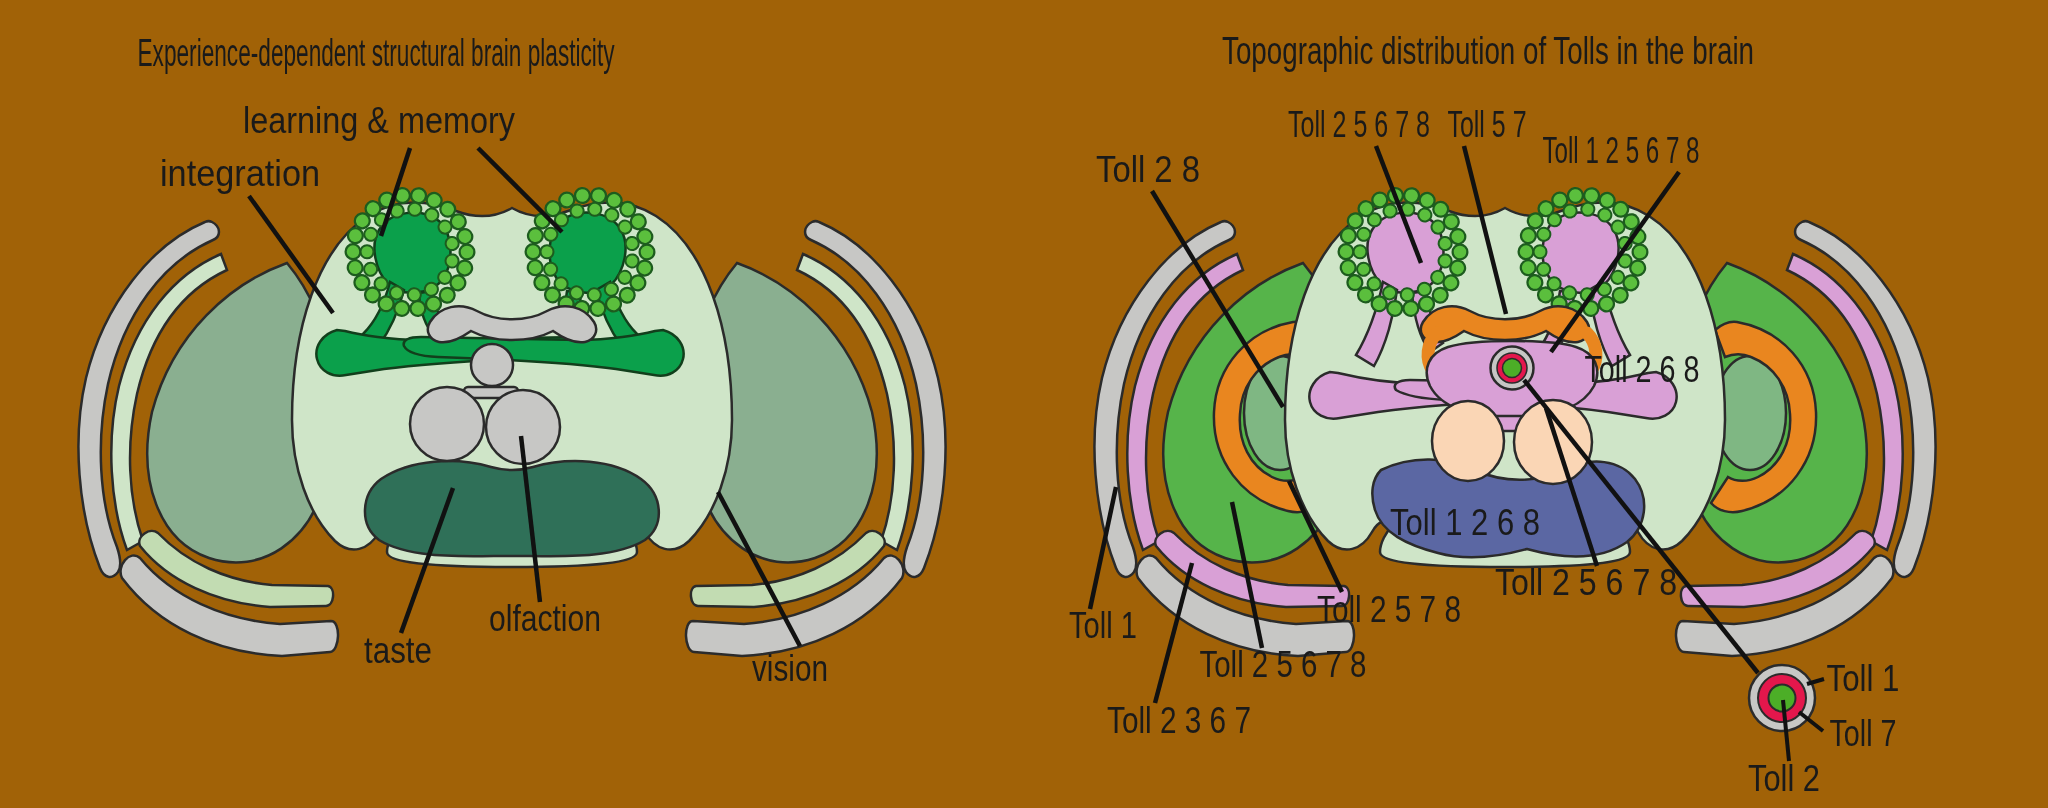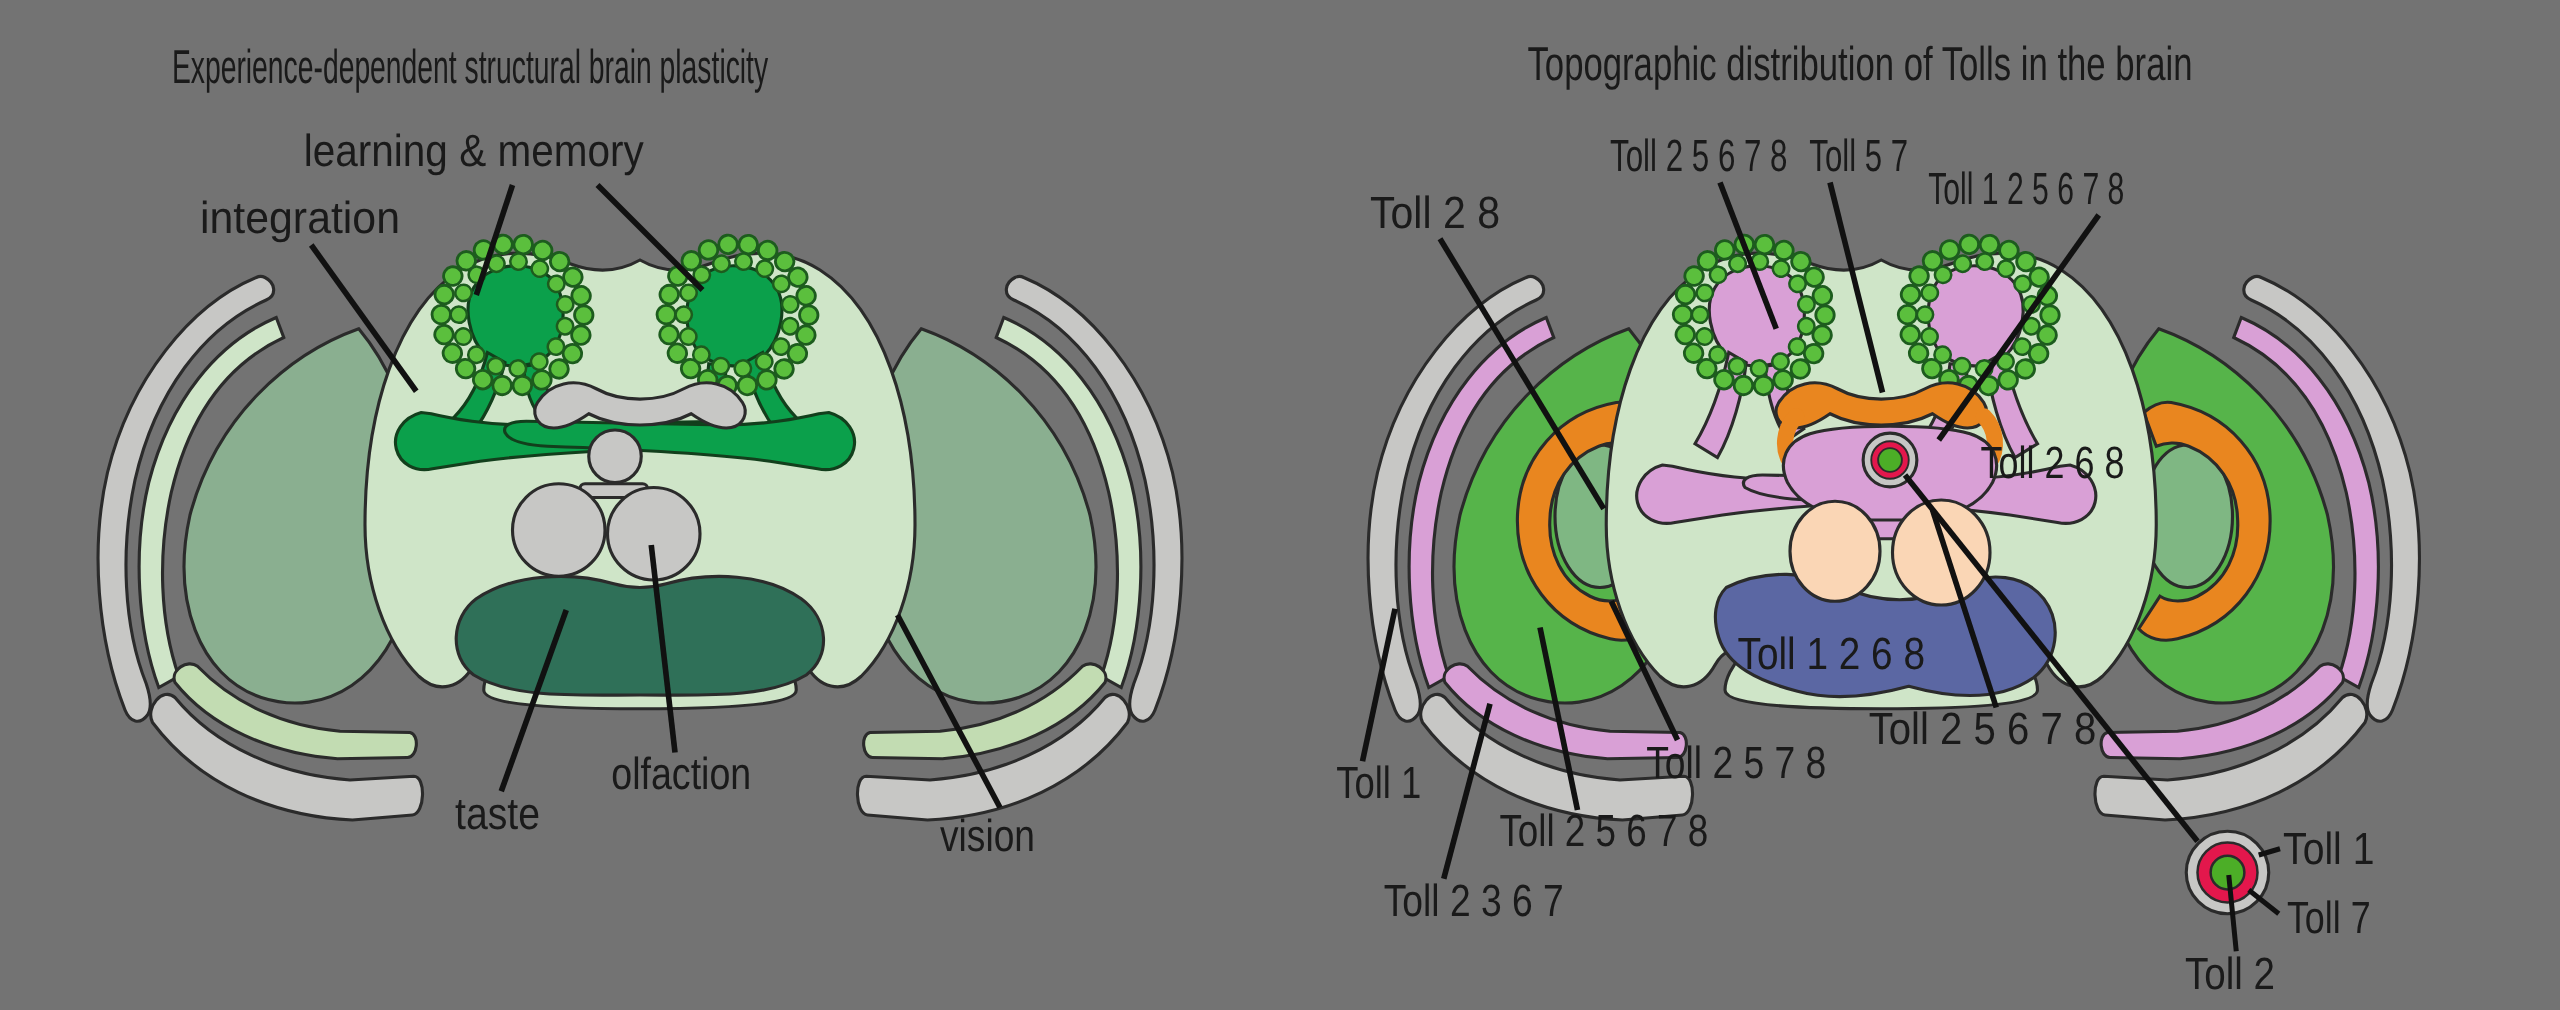--- a/index.html
+++ b/index.html
@@ -1,16 +1,16 @@
 <!DOCTYPE html>
 <html><head>
 <meta charset="utf-8">
 <style>
   html,body{margin:0;padding:0;background:#ffffff;}
-  .stage{position:relative;width:2048px;height:808px;background:#737373;overflow:hidden;}
+  .stage{position:relative;width:2048px;height:808px;background:#a16207;overflow:hidden;}
   svg{display:block;}
   text{font-family:"Liberation Sans","DejaVu Sans",sans-serif;fill:#1a1a1a;}
   .title{font-size:38px;}
   .lbl{font-size:36px;}
   .region{stroke:#2b2b2b;stroke-width:2.5;}
   .leader{stroke:#111111;stroke-width:4.5;fill:none;}
   .leader-thin{stroke:#111111;stroke-width:4;fill:none;}
 </style>
 </head>
 <body>

